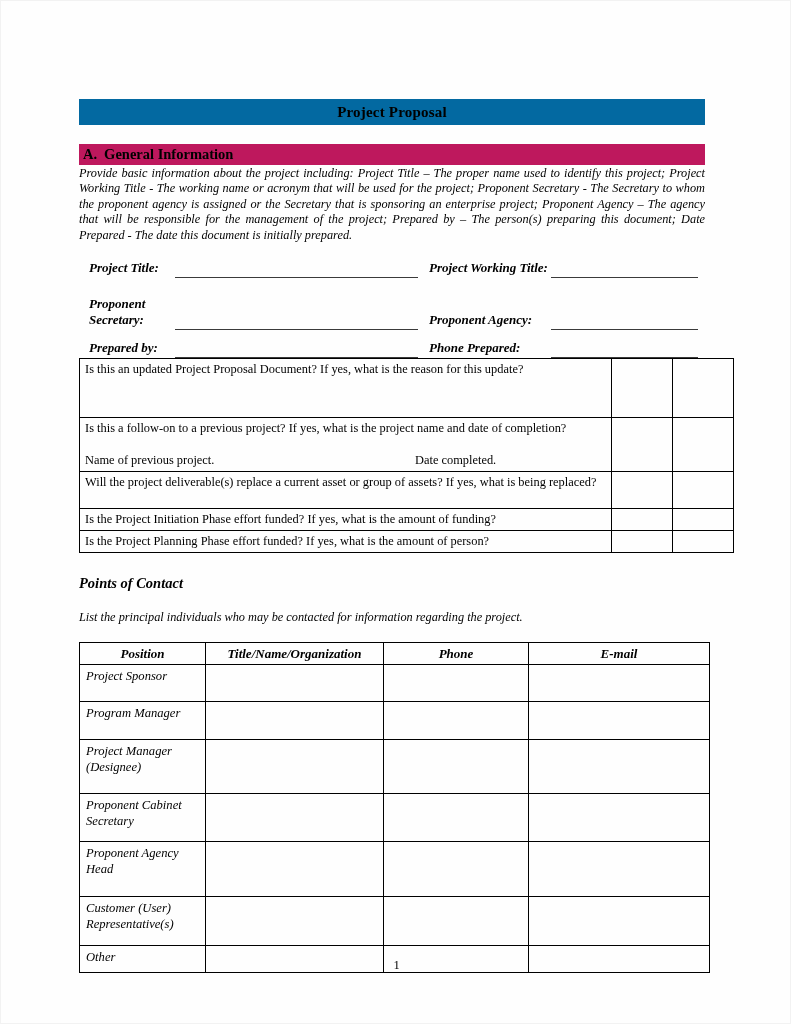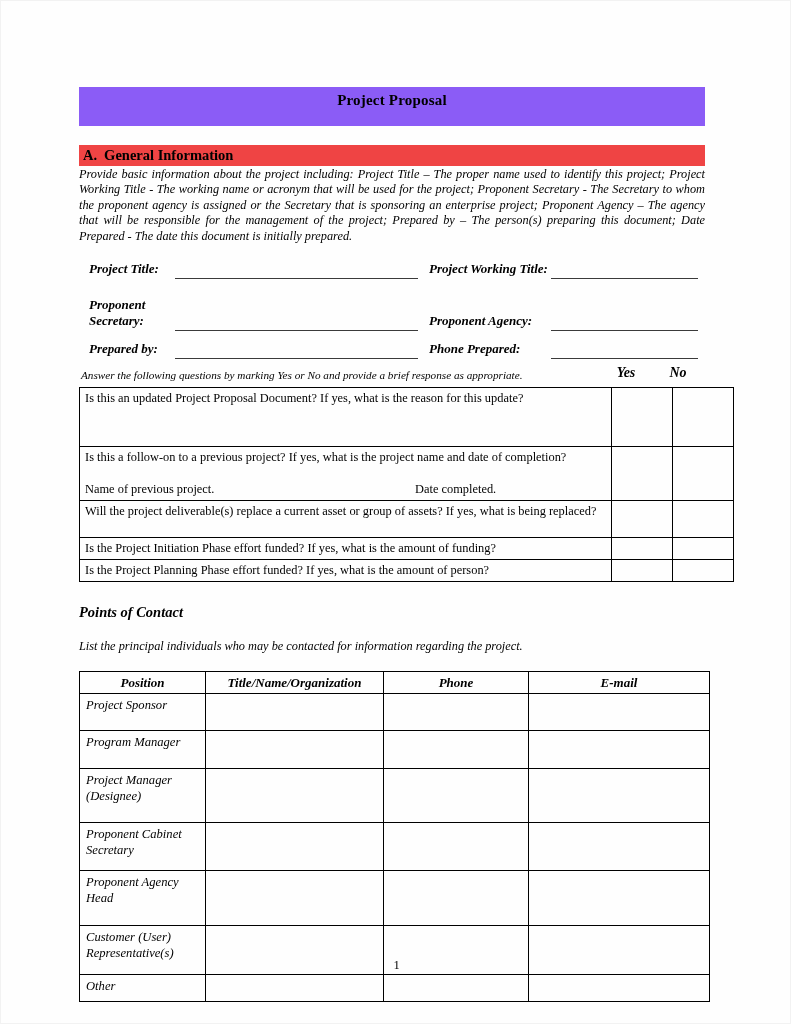--- a/index.html
+++ b/index.html
@@ -26,33 +26,34 @@
   }
   .content {
     position: absolute;
     left: 78px;
     top: 86px;
     width: 626px;
   }
 
   
   .title-bar {
-    background: #8b5cf6;
-    height: 39px;
+    background: #0369a1;
+    height: 26px;
     line-height: 26px;
     text-align: center;
     font-weight: bold;
     font-size: 15px;
     letter-spacing: .2px;
+    margin-top: 12px;
   }
 
   
   .section-bar {
     margin-top: 19px;
-    background: #ef4444;
+    background: #be185d;
     height: 21px;
     line-height: 21px;
     font-weight: bold;
     font-size: 14.5px;
     padding-left: 4px;
     box-sizing: border-box;
   }
   .section-bar .letter { margin-right: 7px; }
 
   .intro {
@@ -205,25 +206,20 @@
       <div class="fld" style="left:350px; top:52px;">Proponent Agency:</div>
       <div class="rule" style="left:472px; top:69px; width:147px;"></div>
 
       <div class="fld" style="left:10px; top:80px;">Prepared by:</div>
       <div class="rule" style="left:96px; top:97px; width:243px;"></div>
 
       <div class="fld" style="left:350px; top:80px;">Phone Prepared:</div>
       <div class="rule" style="left:472px; top:97px; width:147px;"></div>
     </div>
 
-    <div class="qhead">
-      <div class="note">Answer the following questions by marking Yes or No and provide a brief response as appropriate.</div>
-      <div class="yn yes">Yes</div>
-      <div class="yn no">No</div>
-    </div>
 
     <table class="qtable">
       <tbody>
         <tr>
           <td class="q" style="height:52px;">
             <div>Is this an updated Project Proposal Document?   If yes, what is the reason for this update?</div>
           </td>
           <td class="yes"></td>
           <td class="no"></td>
         </tr>

